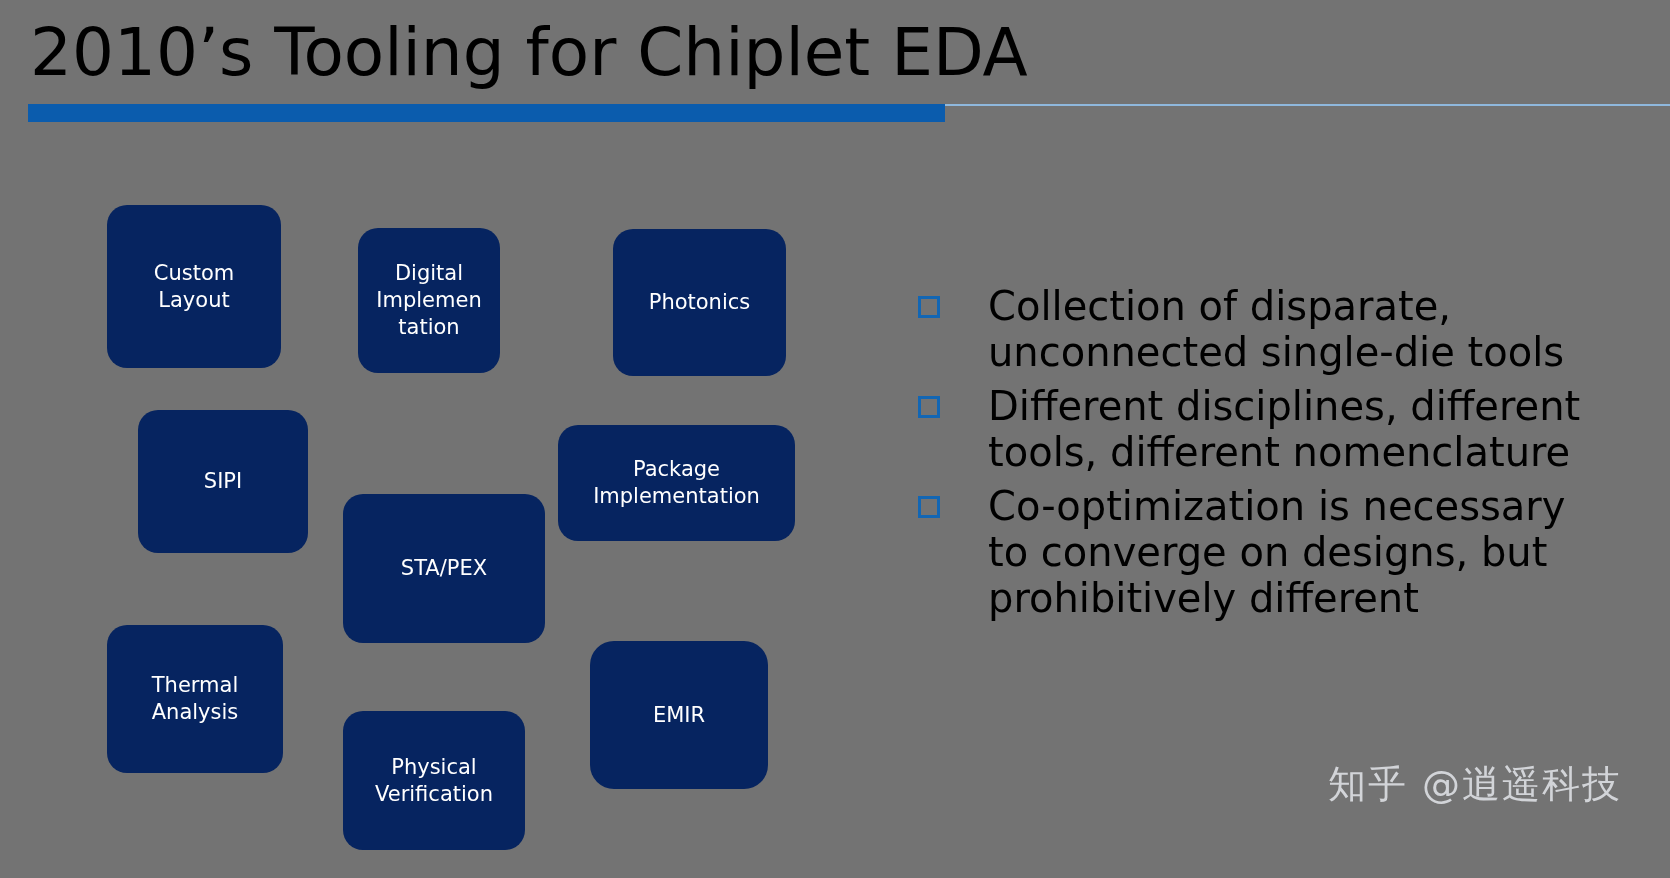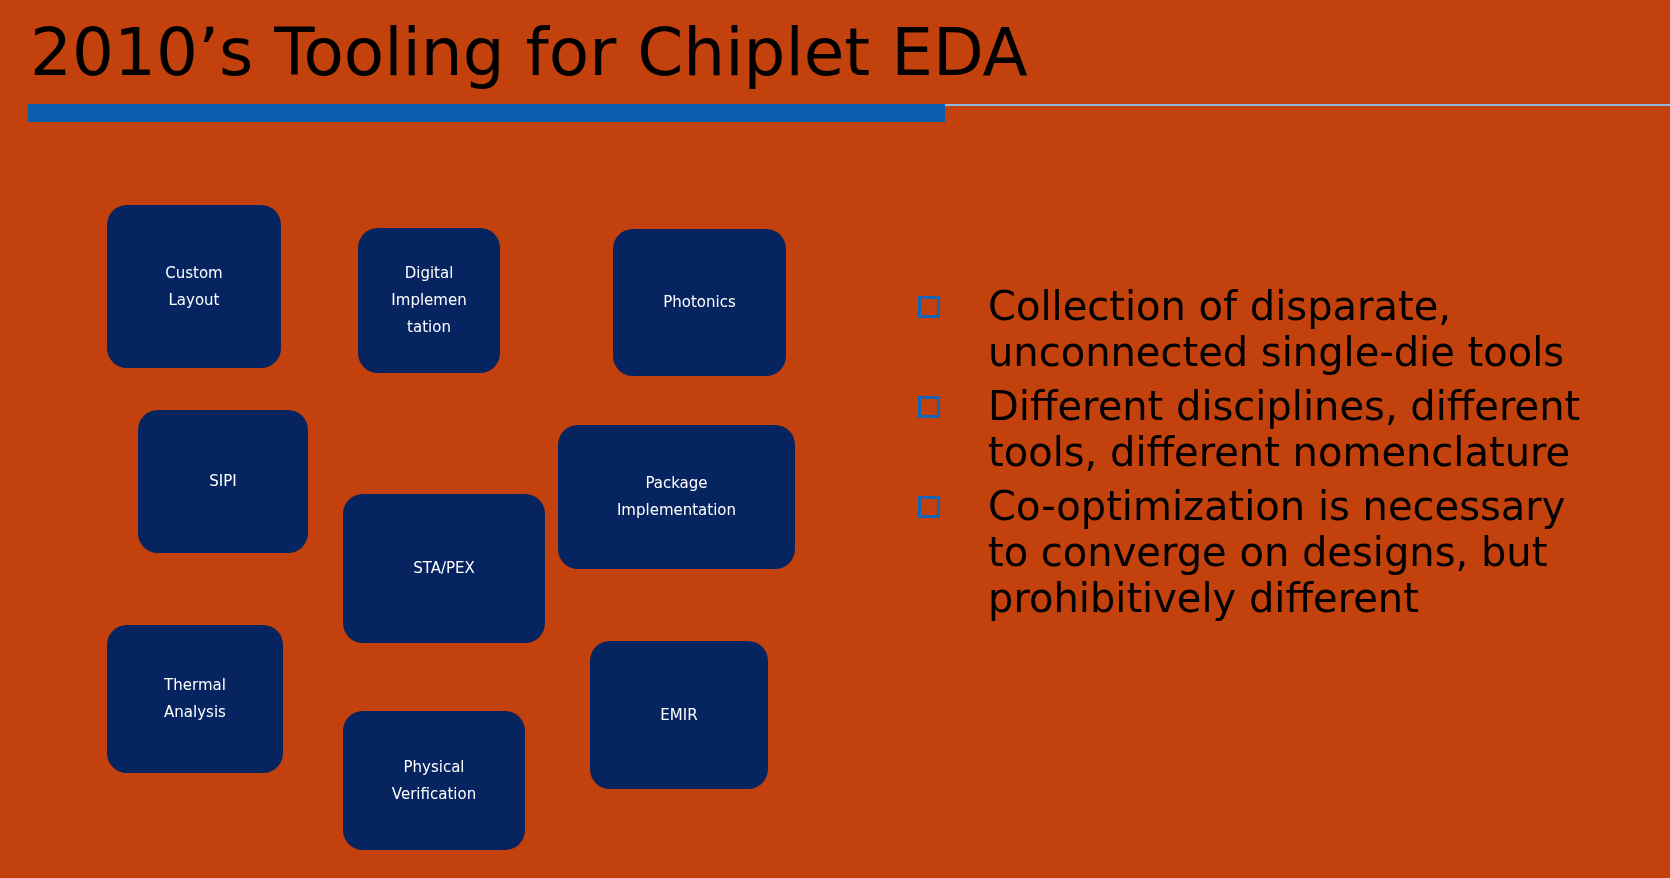--- a/index.html
+++ b/index.html
@@ -12,21 +12,21 @@
     background: #ffffff;
     font-family: "DejaVu Sans", "Liberation Sans", sans-serif;
     overflow: hidden;
     position: relative;
   }
 
   
   .slide {
     position: absolute;
     inset: 0;
-    background: #c2410c;
+    background: #737373;
   }
 
   
   .slide-title {
     position: absolute;
     left: 30px;
     top: 8px;
     width: 1300px;
     font-size: 66px;
     line-height: 90px;
@@ -57,21 +57,21 @@
   
   .tool-box {
     position: absolute;
     background: #062460;
     border-radius: 20px;
     color: #ffffff;
     display: flex;
     align-items: center;
     justify-content: center;
     text-align: center;
-    font-size: 15px;
+    font-size: 21px;
     line-height: 27px;
     padding: 4px 8px;
     box-sizing: border-box;
     white-space: pre-line;
   }
 
   
   .bullets {
     position: absolute;
     left: 918px;
@@ -125,38 +125,39 @@
 
   <div id="diagram">
       <div class="tool-box" style="left: 107px; top: 205px; width: 174px; height: 163px;">Custom
 Layout</div>
       <div class="tool-box" style="left: 358px; top: 228px; width: 142px; height: 145px;">Digital
 Implemen
 tation</div>
       <div class="tool-box" style="left: 613px; top: 229px; width: 173px; height: 147px;">Photonics</div>
       <div class="tool-box" style="left: 102px; top: 410px; width: 170px; height: 143px; margin-left: 36px;">SIPI</div>
       <div class="tool-box" style="left: 343px; top: 494px; width: 202px; height: 149px;">STA/PEX</div>
-      <div class="tool-box" style="left: 558px; top: 425px; width: 237px; height: 144px;">Package
+      <div class="tool-box" style="left: 558px; top: 425px; width: 237px; height: 116px;">Package
 Implementation</div>
       <div class="tool-box" style="left: 107px; top: 625px; width: 176px; height: 148px;">Thermal
 Analysis</div>
-      <div class="tool-box" style="left: 590px; top: 641px; width: 178px; height: 148px;">EMIR</div>
+      <div class="tool-box" style="left: 590px; top: 641px; width: 178px; height: 148px; border-radius: 24px;">EMIR</div>
       <div class="tool-box" style="left: 343px; top: 711px; width: 182px; height: 139px;">Physical
 Verification</div>
     </div>
 
   <div class="bullets" id="bullet-list">
       <div class="bullet-row">
         <span class="bullet-marker"></span>
         <span class="bullet-text">Collection of disparate, unconnected single-die tools</span>
       </div>
       <div class="bullet-row">
         <span class="bullet-marker"></span>
         <span class="bullet-text">Different disciplines, different tools, different nomenclature</span>
       </div>
       <div class="bullet-row">
         <span class="bullet-marker"></span>
         <span class="bullet-text">Co-optimization is necessary to converge on designs, but prohibitively different</span>
       </div>
     </div>
 
+  <div class="watermark">知乎 @逍遥科技</div>
 
 </div>
 
 </body></html>

